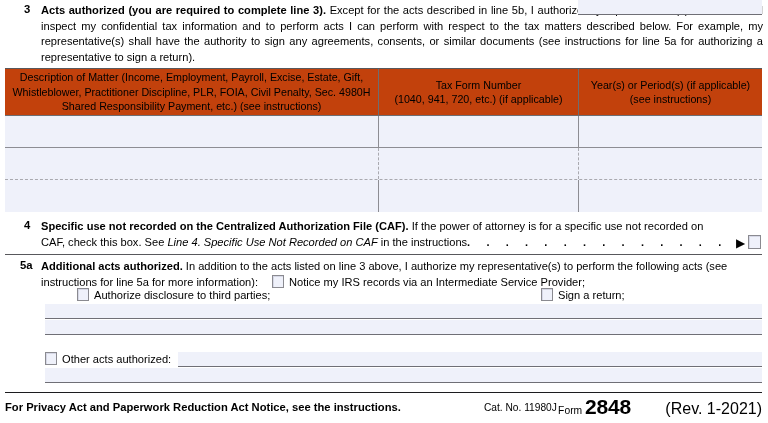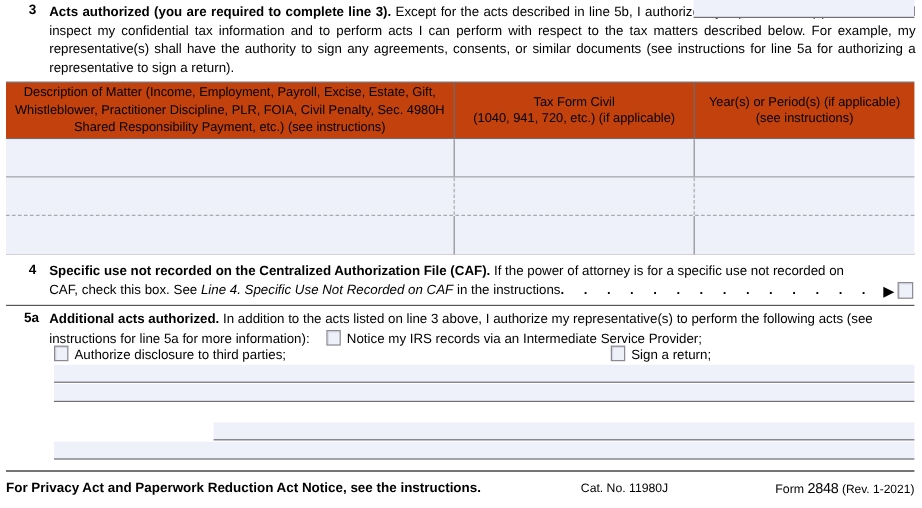--- a/index.html
+++ b/index.html
@@ -184,21 +184,21 @@
   }
   #opt-row {
     position: absolute;
     left: 45px; top: 288px;
     width: 718px;
     height: 16px;
     font-size: 11.1px;
     line-height: 15.5px;
     white-space: nowrap;
   }
-  .opt { position: absolute; top: 0; }
+  .opt { position: absolute; top: 0; margin-left: 32px; }
   #opt-disclose { left: 0px; }
   #opt-subst    { left: 228px; }
   #opt-sign     { left: 464px; }
   #sign-fill {
     position: absolute;
     left: 578px;
     top: 0px;
     width: 184px;
     height: 15px;
     background: #eff1fa;
@@ -259,43 +259,43 @@
     text-align: right;
   }
   #form-id {
     position: absolute;
     right: 6px; top: 399px;
     font-size: 10.3px;
     line-height: 16px;
     white-space: nowrap;
   }
   #form-id .word { font-size: 10.3px; }
-  #form-id .num  { font-size: 12px; font-weight: normal; letter-spacing: -0.2px; margin-top: 31px; }
-  #form-id .rev  { font-size: 10px; }
+  #form-id .num  { font-size: 21px; font-weight: bold; letter-spacing: -0.2px; margin-top: 31px; }
+  #form-id .rev  { font-size: 16px; padding-left: 30px; }
 </style>
 </head>
 <body>
 
 <div class="page">
 
   <div class="lineno" style="left:24px; top:3px;">3</div>
 
   <div id="item3-body" class="t">
     <span class="b">Acts authorized (you are required to complete line 3).</span><span> Except for the acts described in line 5b, I authorize my representative(s) to receive and inspect my confidential tax information and to perform acts I can perform with respect to the tax matters described below. For example, my representative(s) shall have the authority to sign any agreements, consents, or similar documents (see instructions for line 5a for authorizing a representative to sign a return).</span>
   </div>
 
   <div id="matter-table">
 
     <div class="tbl-head">
       <div class="th" id="th-desc">
         <span class="th-inner">Description of Matter (Income, Employment, Payroll, Excise, Estate, Gift, Whistleblower, Practitioner Discipline, PLR, FOIA, Civil Penalty, Sec. 4980H Shared Responsibility Payment, etc.) (see instructions)</span>
       </div>
       <div class="th" id="th-form">
         <span class="th-inner">
-          <span>Tax Form Civil</span><br>
+          <span>Tax Form Number</span><br>
           <span>(1040, 941, 720, etc.) (if applicable)</span>
         </span>
       </div>
       <div class="th" id="th-year">
         <span class="th-inner">
           <span>Year(s) or Period(s) (if applicable)</span><br>
           <span>(see instructions)</span>
         </span>
       </div>
     </div>
@@ -349,20 +349,23 @@
   <div id="opt-row">
     <span class="opt" id="opt-disclose"><span class="cbox"></span><span>Authorize disclosure to third parties;</span></span>
     <span class="opt" id="opt-sign"><span class="cbox"></span><span>Sign a return;</span></span>
   </div>
 
   <div id="sign-fill"></div>
 
   <div class="fillline" id="fill-1"></div>
   <div class="fillline" id="fill-2"></div>
 
+  <div id="other-row" class="t">
+    <span class="cbox"></span><span>Other acts authorized:</span>
+  </div>
   <div id="other-fill"></div>
   <div class="fillline" id="fill-3"></div>
 
   <div id="footer-rule"></div>
 
   <div id="privacy-note">For Privacy Act and Paperwork Reduction Act Notice, see the instructions.</div>
 
   <div id="cat-no">Cat. No. 11980J</div>
 
   <div id="form-id">

